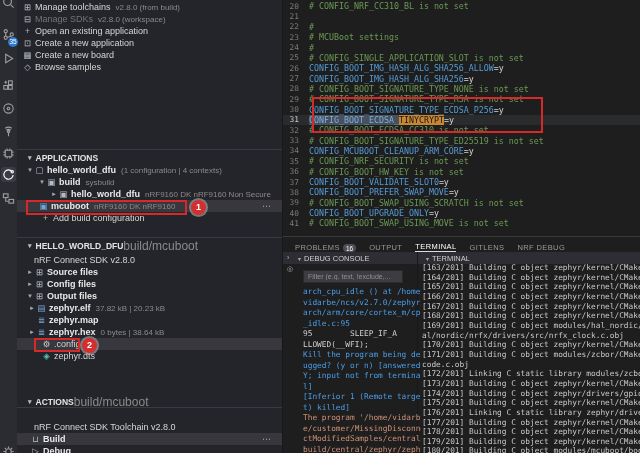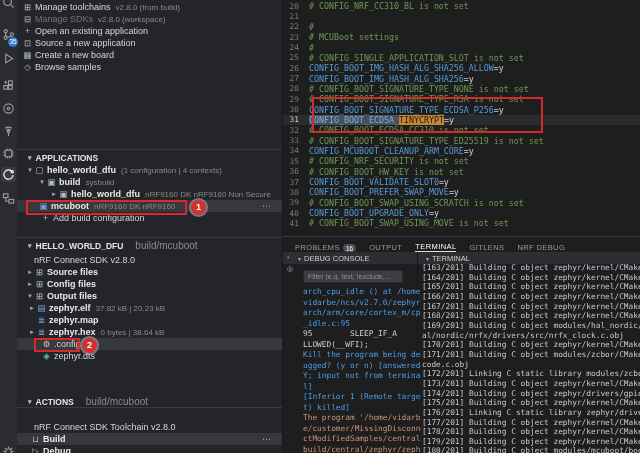--- a/index.html
+++ b/index.html
@@ -15,21 +15,21 @@
   .act-icon svg { width:13px; height:13px; stroke:#9d9d9d; fill:none; stroke-width:1.2; }
   .act-icon.active { background:#3b3b44; border-radius:3px; }
   .act-icon.active svg { stroke:#ffffff; }
   .act-badge { position:absolute; left:8px; top:37px; min-width:10px; height:10px; border-radius:6px;
     background:#2a7ad2; color:#fff; font-size:6.5px; line-height:10px; text-align:center; padding:0 1px; z-index:4; }
   
   #sidebar { position:absolute; left:17px; top:0; width:266px; height:453px; background:#24242b; border-right:1px solid #17171c; overflow:hidden; }
   .sec-sep { position:absolute; left:0; width:100%; height:1px; background:#3a3a42; }
   .sec-header { position:absolute; left:0; width:100%; height:13px; display:flex; align-items:center; font-size:8.5px; font-weight:bold; color:#e4e4e4; }
   .sec-header .chev { margin-left:11px; margin-right:4px; color:#bbb; font-size:7px; }
-  .sec-header .sec-desc { font-weight:normal; color:#8b8b8b; margin-left:12px; font-size:10px; }
+  .sec-header .sec-desc { font-weight:normal; color:#8b8b8b; margin-left:0; font-size:12px; }
   .srow { position:relative; height:12px; display:flex; align-items:center; font-size:9px; color:#d6d6d6; white-space:nowrap; cursor:pointer; }
   .srow.selected { background:#37373d; }
   .srow.disabled { color:#73737a; }
   .srow .tw { width:8px; font-size:7px; color:#a9a9a9; flex:none; text-align:center; }
   .srow .ticon { width:11px; flex:none; font-size:8.5px; color:#b4bcc4; text-align:center; margin-right:2px; }
   .srow .lbl { color:inherit; }
   .srow .lbl.bold { font-weight:bold; color:#e8e8e8; }
   .srow .desc { color:#8b8b8b; font-size:8px; margin-left:5px; }
   .srow .dots { position:absolute; right:10px; color:#bbb; letter-spacing:1px; font-size:9px; }
   
@@ -154,21 +154,21 @@
           <span class="ticon">⊟</span>
           <span class="lbl">Manage SDKs</span>
           <span class="desc">v2.8.0 (workspace)</span>
         </div>
         <div class="srow" style="padding-left: 5px;">
           <span class="ticon">+</span>
           <span class="lbl">Open an existing application</span>
         </div>
         <div class="srow" style="padding-left: 5px;">
           <span class="ticon">⊡</span>
-          <span class="lbl">Source a new application</span>
+          <span class="lbl">Create a new application</span>
         </div>
         <div class="srow" style="padding-left: 5px;">
           <span class="ticon">▦</span>
           <span class="lbl">Create a new board</span>
         </div>
         <div class="srow" style="padding-left: 5px;">
           <span class="ticon">◇</span>
           <span class="lbl">Browse samples</span>
         </div>
       </div>

